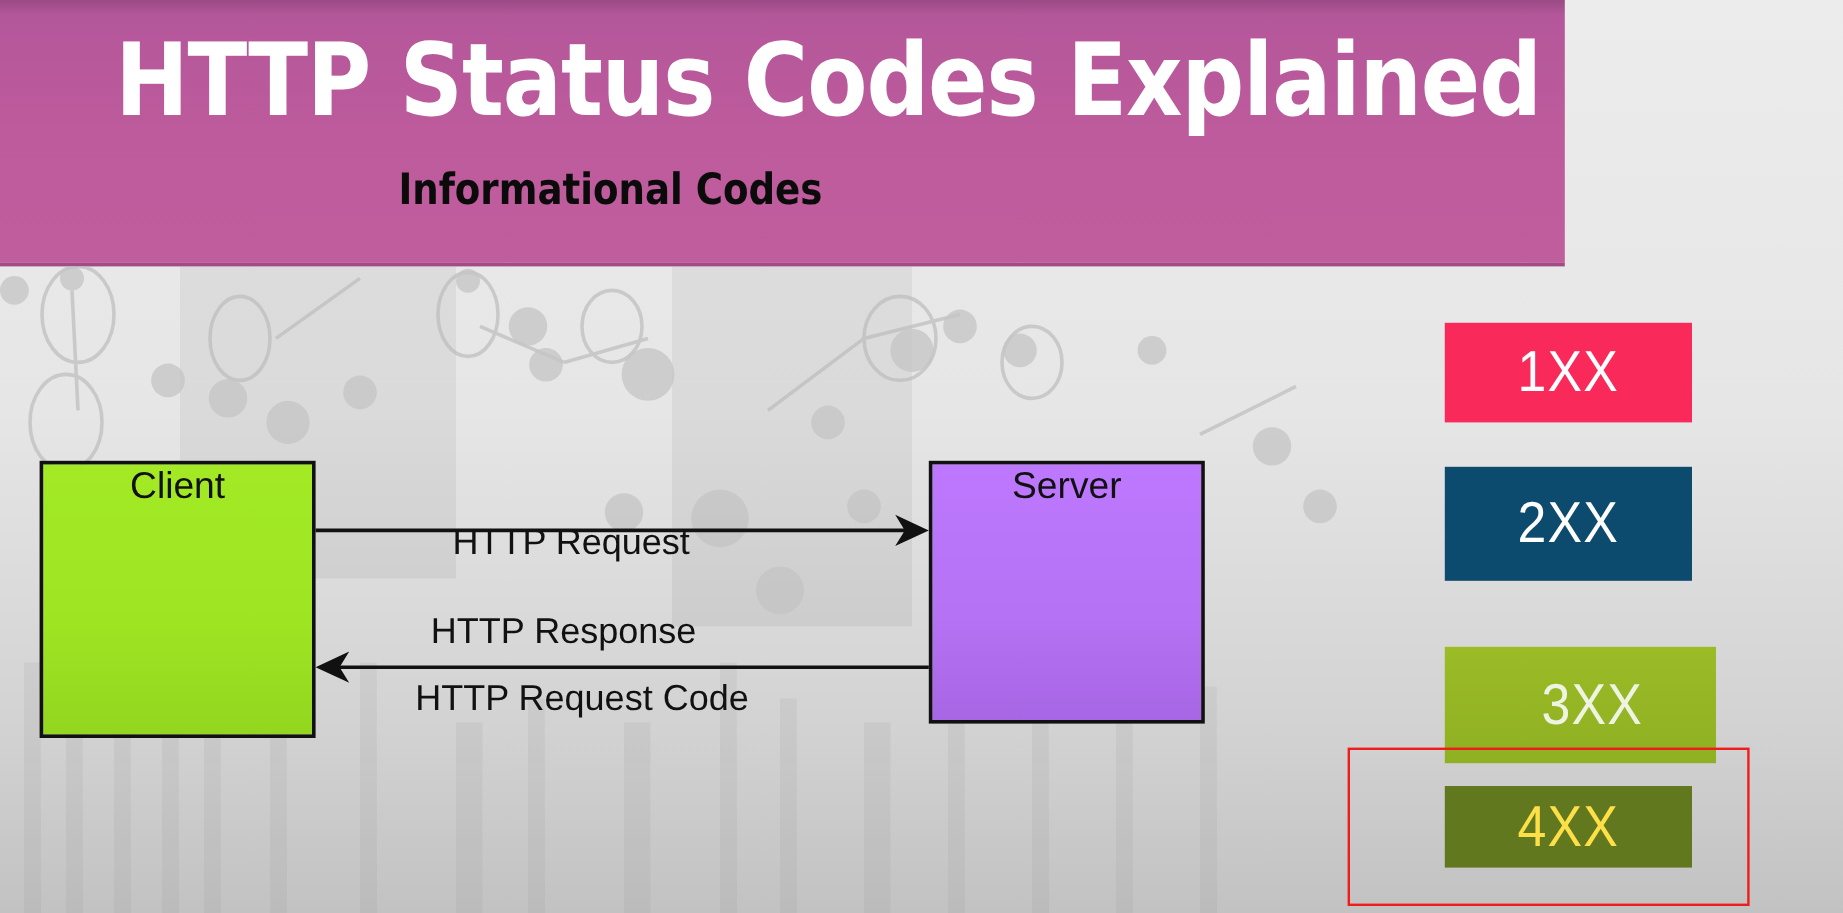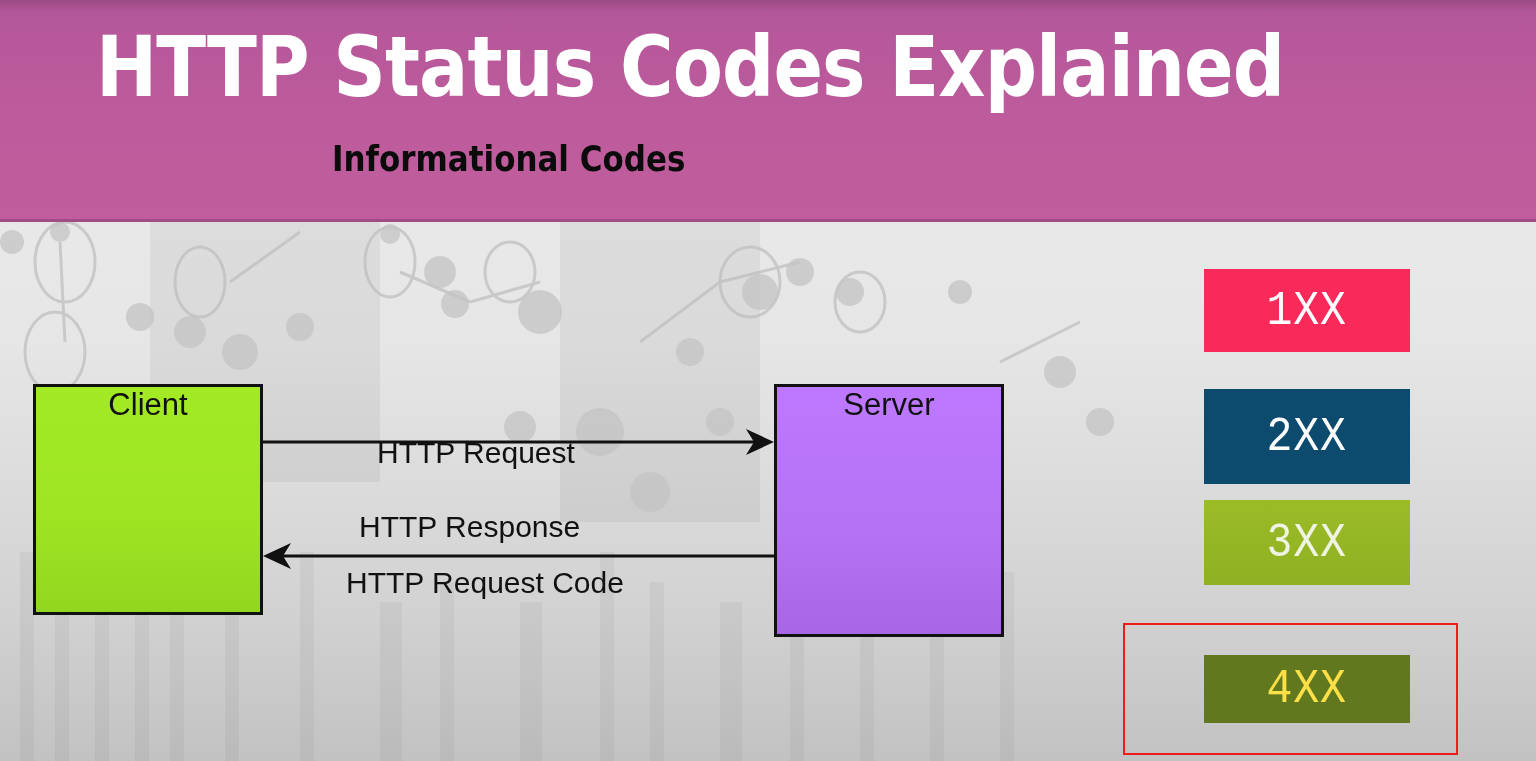--- a/index.html
+++ b/index.html
@@ -2,21 +2,21 @@
 <html><head>
 <meta charset="utf-8">
 <style>
   html, body { margin: 0; padding: 0; }
   body {
     width: 1536px; height: 761px; overflow: hidden; position: relative;
     font-family: "Liberation Sans", sans-serif;
     background: linear-gradient(180deg, #ececec 0%, #e6e6e6 45%, #d2d2d2 80%, #c2c2c2 100%);
   }
   .header {
-    position: absolute; left: 0; top: 0; width: 1536px; height: 222px;
+    position: absolute; left: 0; top: 0; width: 1304px; height: 222px;
     background: linear-gradient(180deg, #9b4a86 0%, #b4579a 6%, #bd5b9c 50%, #c05d9d 100%);
     border-bottom: 3px solid #a24c86;
     box-sizing: border-box;
   }
   .title {
     position: absolute; left: 96px; top: 18px;
     color: #ffffff; font-weight: bold; font-size: 84px; letter-spacing: -1px;
     font-family: "DejaVu Sans", sans-serif; white-space: nowrap;
     transform: scaleX(0.87); transform-origin: left top;
   }
@@ -27,37 +27,37 @@
     transform: scaleX(0.86); transform-origin: left top;
   }
   .bg-art { position: absolute; left: 0; top: 222px; width: 1536px; height: 539px; pointer-events: none; }
   .node {
     position: absolute; box-sizing: border-box; border: 3px solid #111;
     display: flex; align-items: flex-start; justify-content: center;
     font-size: 31px; color: #111;
   }
   .client { left: 33px; top: 384px; width: 230px; height: 231px;
     background: linear-gradient(180deg, #a3ea25 0%, #9ee423 60%, #93d61f 100%); }
-  .server { left: 774px; top: 384px; width: 230px; height: 253px;
+  .server { left: 774px; top: 384px; width: 230px; height: 219px;
     background: linear-gradient(180deg, #bd78ff 0%, #b572f4 60%, #a766e4 100%); }
   .arrow-label { position: absolute; font-size: 30px; color: #111; white-space: nowrap; }
   .lbl-request { left: 377px; top: 396px; margin-top: 40px; }
   .lbl-response { left: 349px; top: 510px; margin-left: 10px; }
   .lbl-status { left: 346px; top: 566px; }
   .arrows { position: absolute; left: 0; top: 0; width: 1536px; height: 761px; pointer-events: none; }
   .code {
     position: absolute; left: 1204px; width: 206px;
     display: flex; align-items: center; justify-content: center;
     color: #ffffff; font-size: 48px; letter-spacing: 1px;
-    font-family: Liberation Mono, monospace;
+    font-family: Liberation Sans, sans-serif;
   }
   .code span { display: inline-block; transform: scaleX(0.9); }
   .code-1 { top: 269px; height: 83px; background: #f92a5a; }
   .code-2 { top: 389px; height: 95px; background: #0c4a6e; }
-  .code-3 { top: 500px; height: 85px; background: linear-gradient(180deg, #9bbb27, #8fb022); color: #eef3e2; }
+  .code-3 { top: 539px; height: 97px; background: linear-gradient(180deg, #9bbb27, #8fb022); color: #eef3e2; padding-left: 20px; }
   .code-4 { top: 655px; height: 68px; background: #62781f; color: #fde047; }
   .highlight {
     position: absolute; left: 1123px; top: 623px; width: 335px; height: 132px;
     border: 2px solid #ef1c1c; box-sizing: border-box;
   }
 </style>
 </head>
 <body>
 
 <div class="header">

